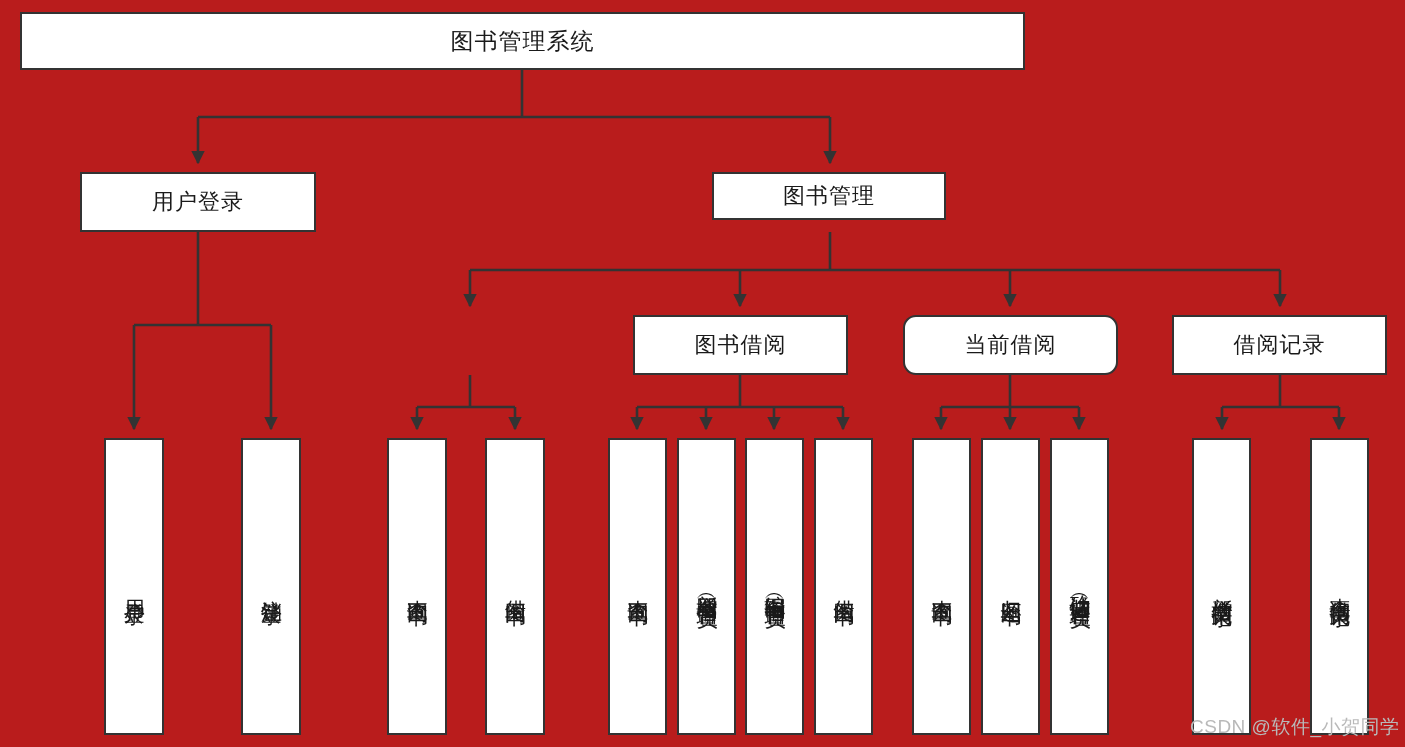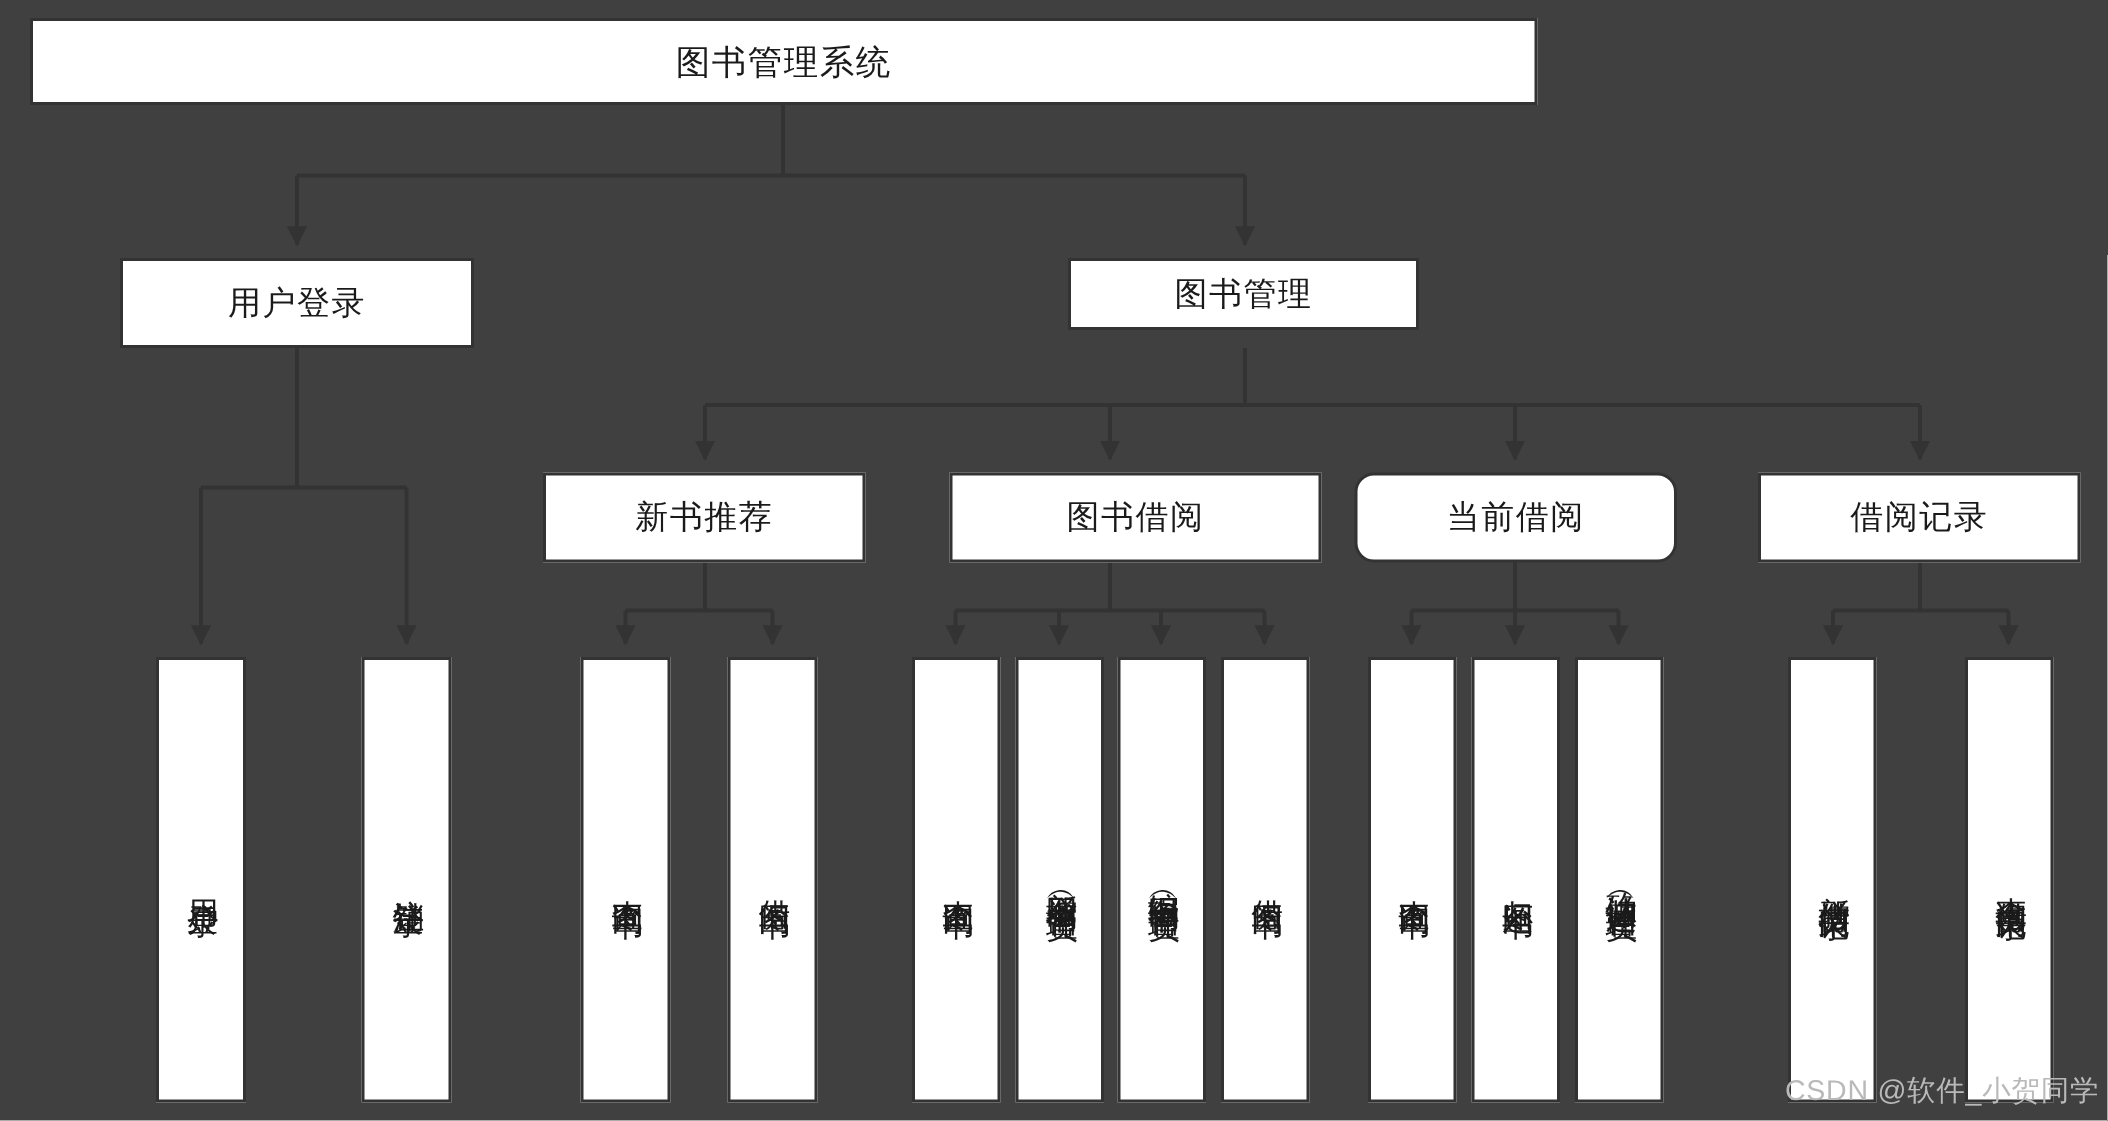--- a/index.html
+++ b/index.html
@@ -8,21 +8,21 @@
     padding: 0;
     background: #ffffff;
   }
   body {
     font-family: "Liberation Sans", "DejaVu Sans", sans-serif;
   }
   #canvas {
     position: relative;
     width: 1405px;
     height: 747px;
-    background: #404040;
+    background: #b91c1c;
     overflow: hidden;
   }
   #edges {
     position: absolute;
     left: 0;
     top: 0;
     width: 1405px;
     height: 747px;
     pointer-events: none;
   }
@@ -129,24 +129,21 @@
     <span>图书管理系统</span>
   </div>
 
   <div class="node h" style="left:80px; top:172px; width:236px; height:60px;">
     <span>用户登录</span>
   </div>
   <div class="node h" style="left:712px; top:172px; width:234px; height:48px;">
     <span>图书管理</span>
   </div>
 
-  <div class="node h" style="left:362px; top:315px; width:215px; height:60px;">
-    <span>新书推荐</span>
-  </div>
-  <div class="node h" style="left:633px; top:315px; width:248px; height:60px;">
+  <div class="node h" style="left:633px; top:315px; width:215px; height:60px;">
     <span>图书借阅</span>
   </div>
   <div class="node h" style="left:903px; top:315px; width:215px; height:60px;border-radius:13px;">
     <span>当前借阅</span>
   </div>
   <div class="node h" style="left:1172px; top:315px; width:215px; height:60px;text-align:right;">
     <span>借阅记录</span>
   </div>
 
   <div class="node v" style="left:104px; top:438px; width:60px; height:297px;">

